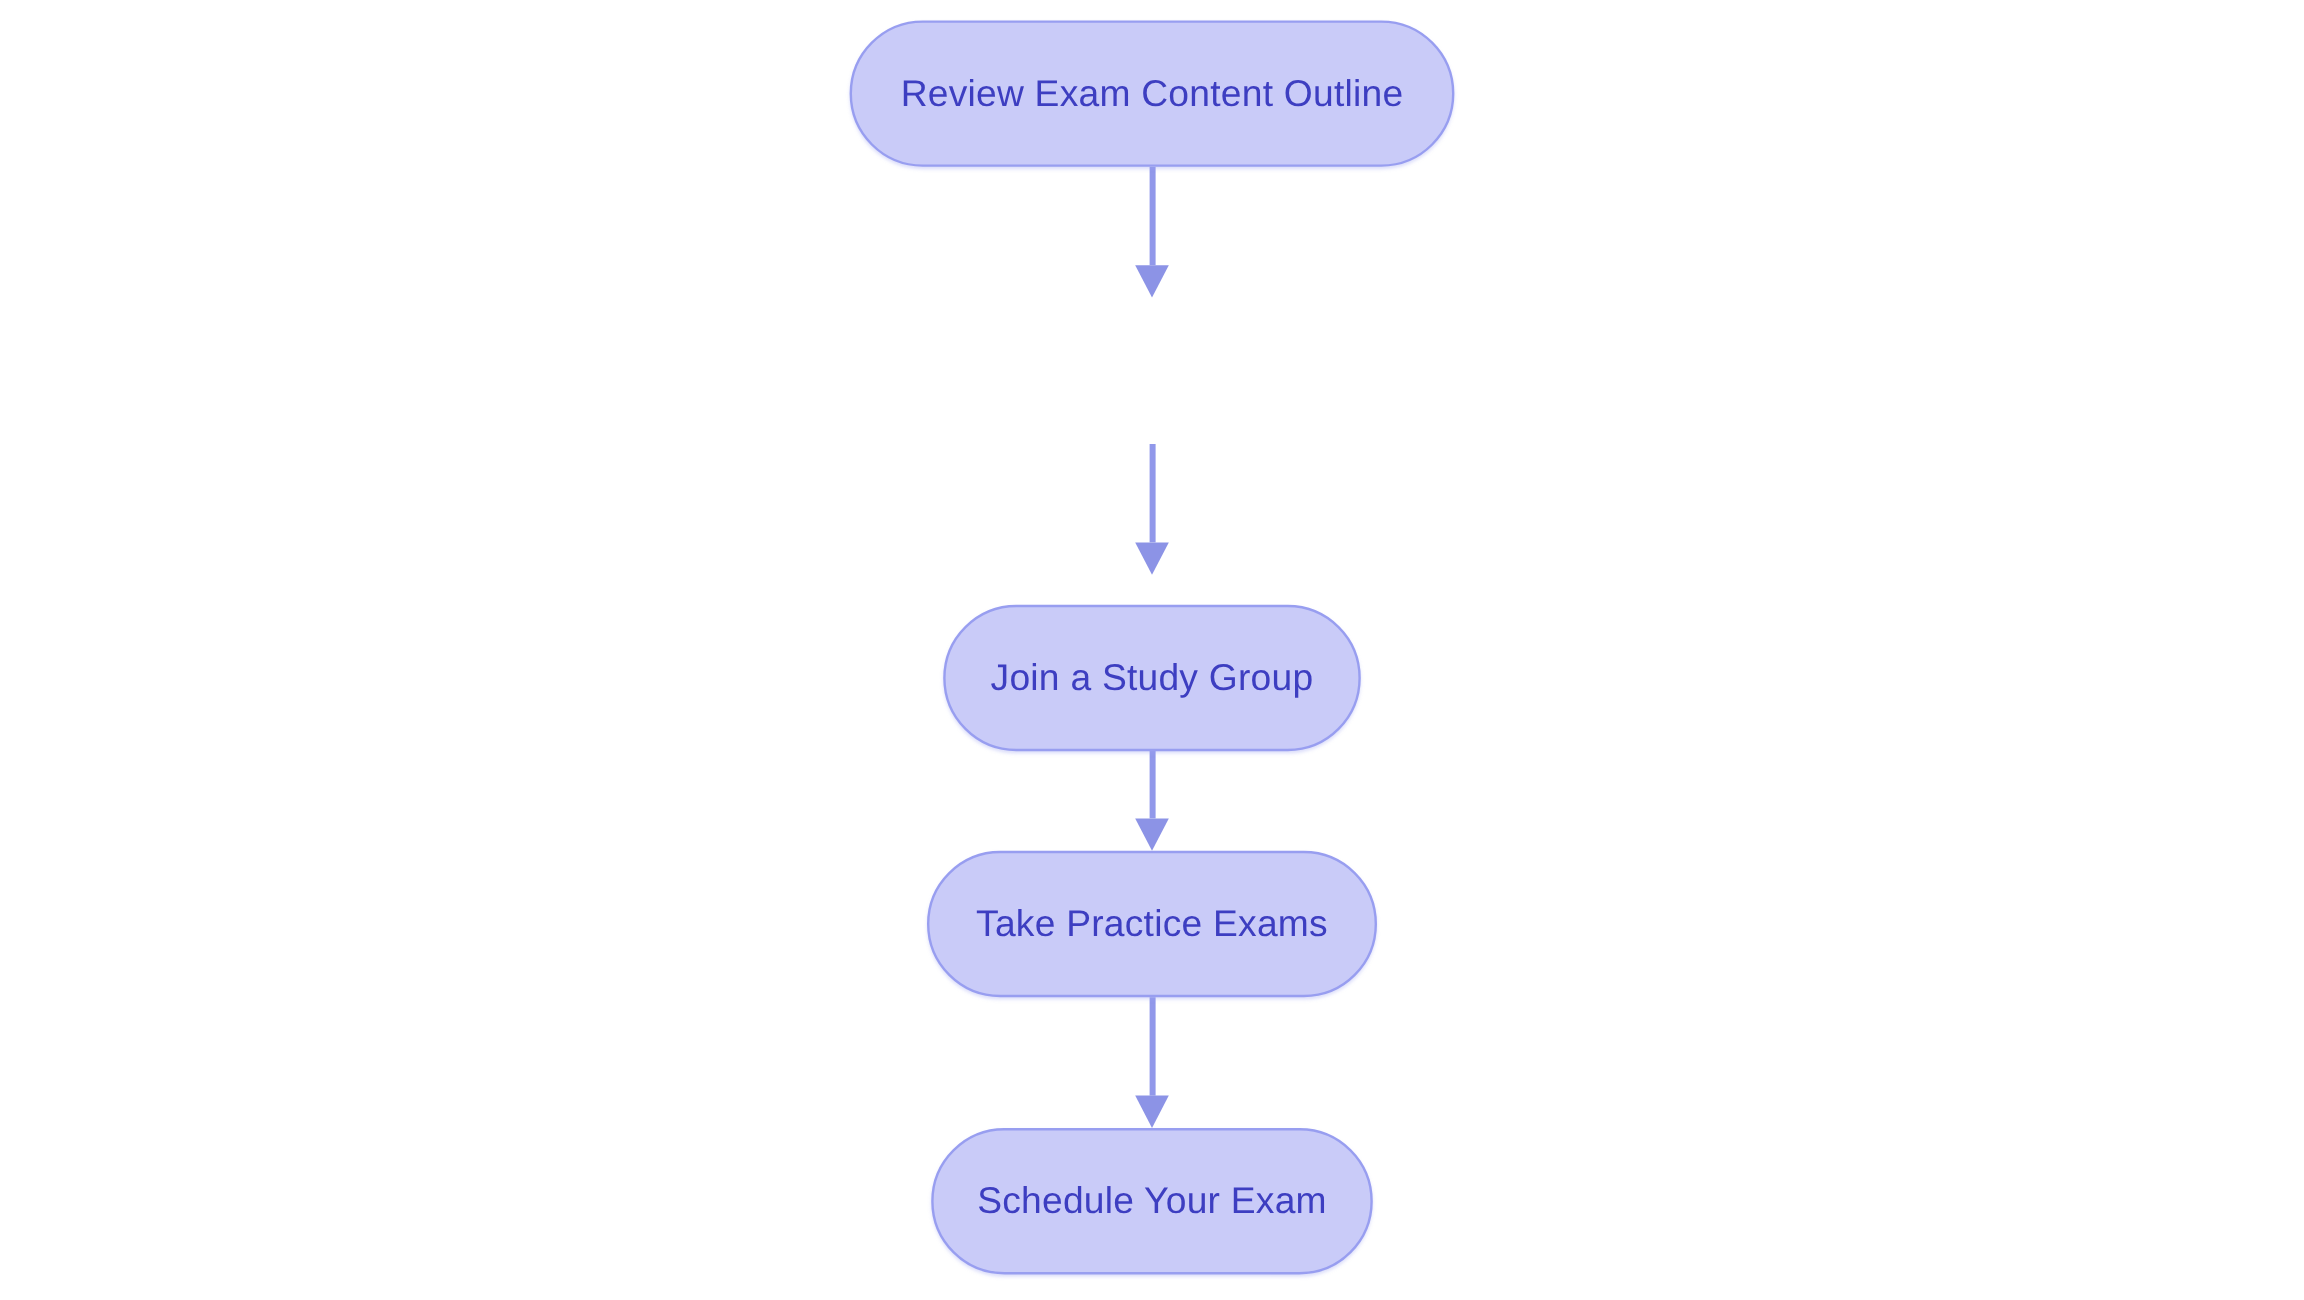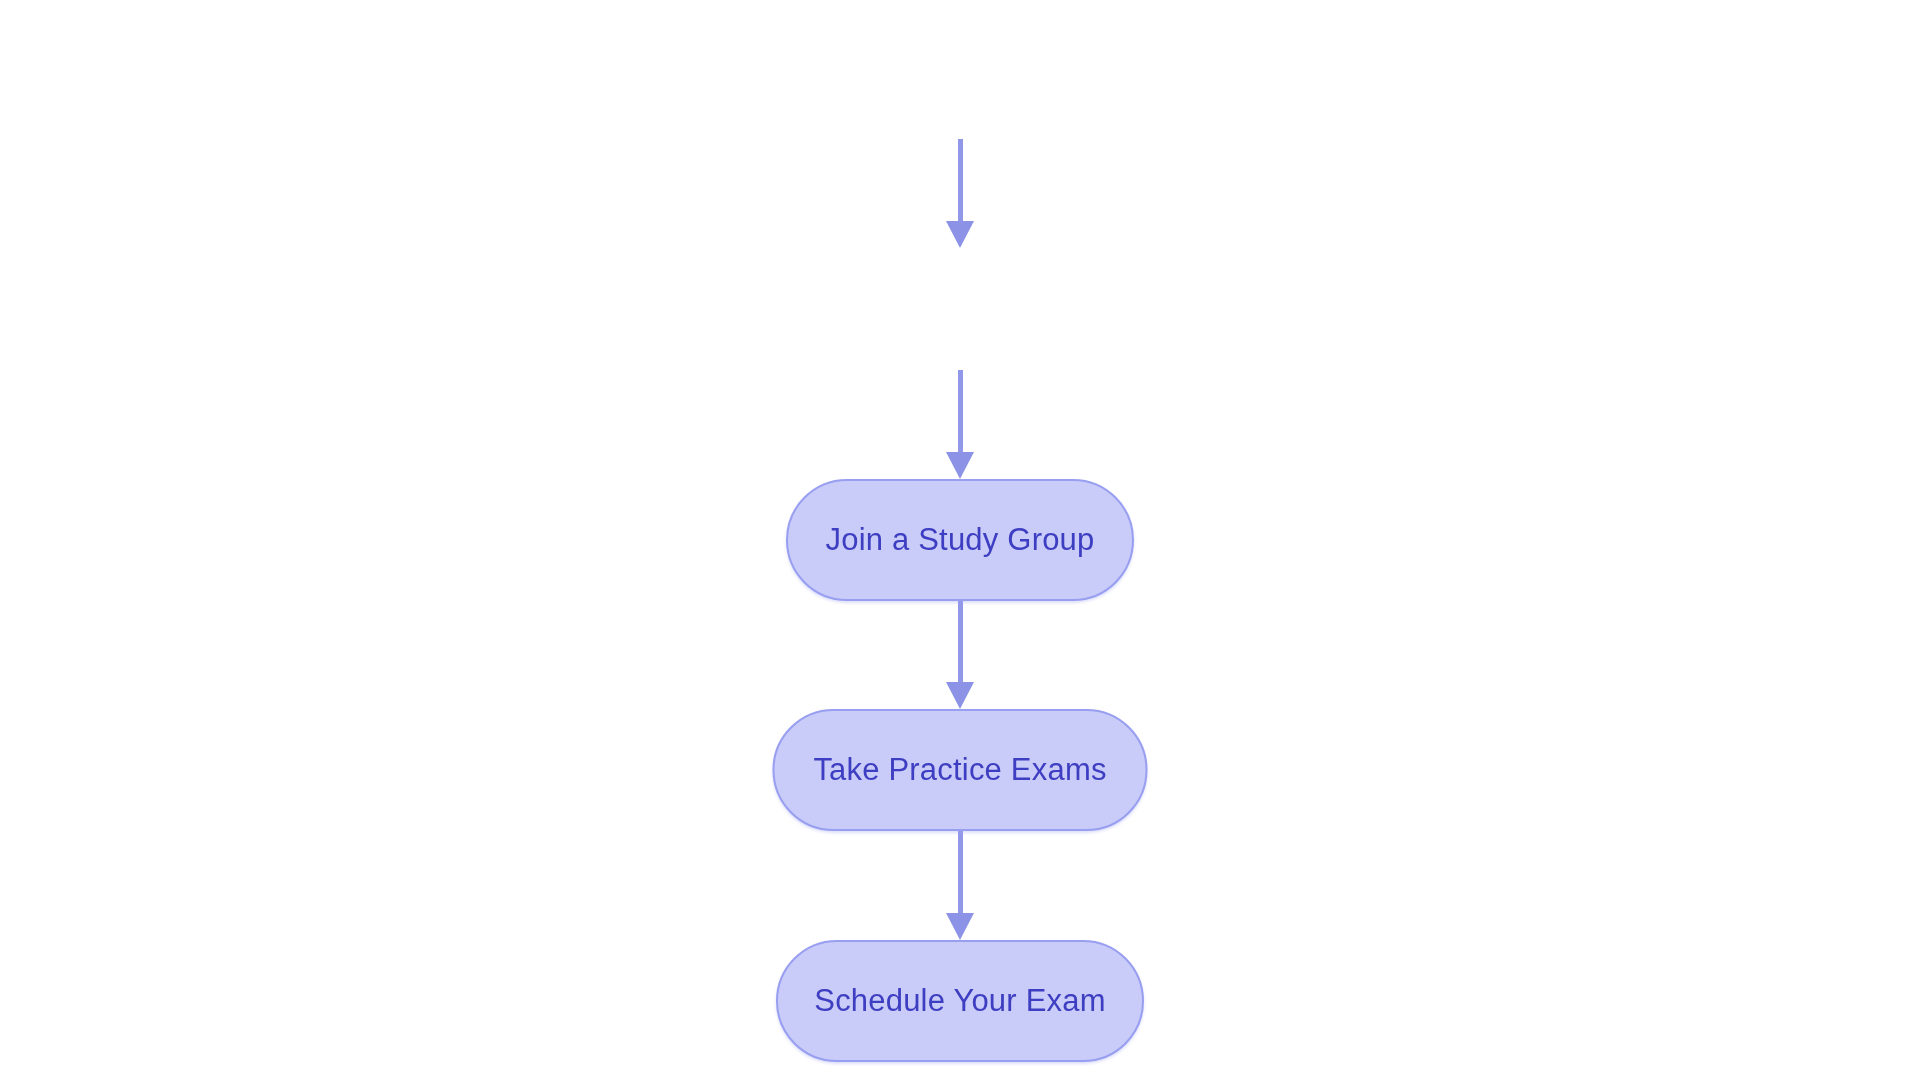--- a/index.html
+++ b/index.html
@@ -37,21 +37,21 @@
   .node-label {
     font-size: 31px;
     font-weight: 500;
     letter-spacing: 0.2px;
     color: var(--text-color, #3d3ec1);
     white-space: nowrap;
     text-align: center;
   }
   .node-1 { top: 17px;  width: 504px; }
   .node-2 { top: 248px; width: 416px; }
-  .node-3 { top: 479px; width: 348px; }
+  .node-3 { top: 504px; width: 348px; }
   .node-4 { top: 709px; width: 375px; }
   .node-5 { top: 940px; width: 368px; }
 
   .arrow {
     position: absolute;
     left: 50%;
     transform: translateX(-50%);
     width: 28px;
     height: 109px;
     display: flex;
@@ -75,20 +75,23 @@
     border-right: 14px solid transparent;
     border-top: 27px solid var(--arrow-head-color, #8c93e6);
   }
 </style>
 </head>
 <body>
 
 <div class="canvas" style="--node-fill: #c9cbf8; --node-border: #989ef0; --text-color: #3d3ec1; --arrow-color: #9198ea; --arrow-head-color: #8c93e6; background: rgb(255, 255, 255);">
   <div class="flow">
 
+    <div class="node node-1">
+      <span class="node-label">Review Exam Content Outline</span>
+    </div>
 
     <div class="arrow arrow-1">
       <div class="arrow-line"></div>
       <div class="arrow-head"></div>
     </div>
 
 
     <div class="arrow arrow-2">
       <div class="arrow-line"></div>
       <div class="arrow-head"></div>

